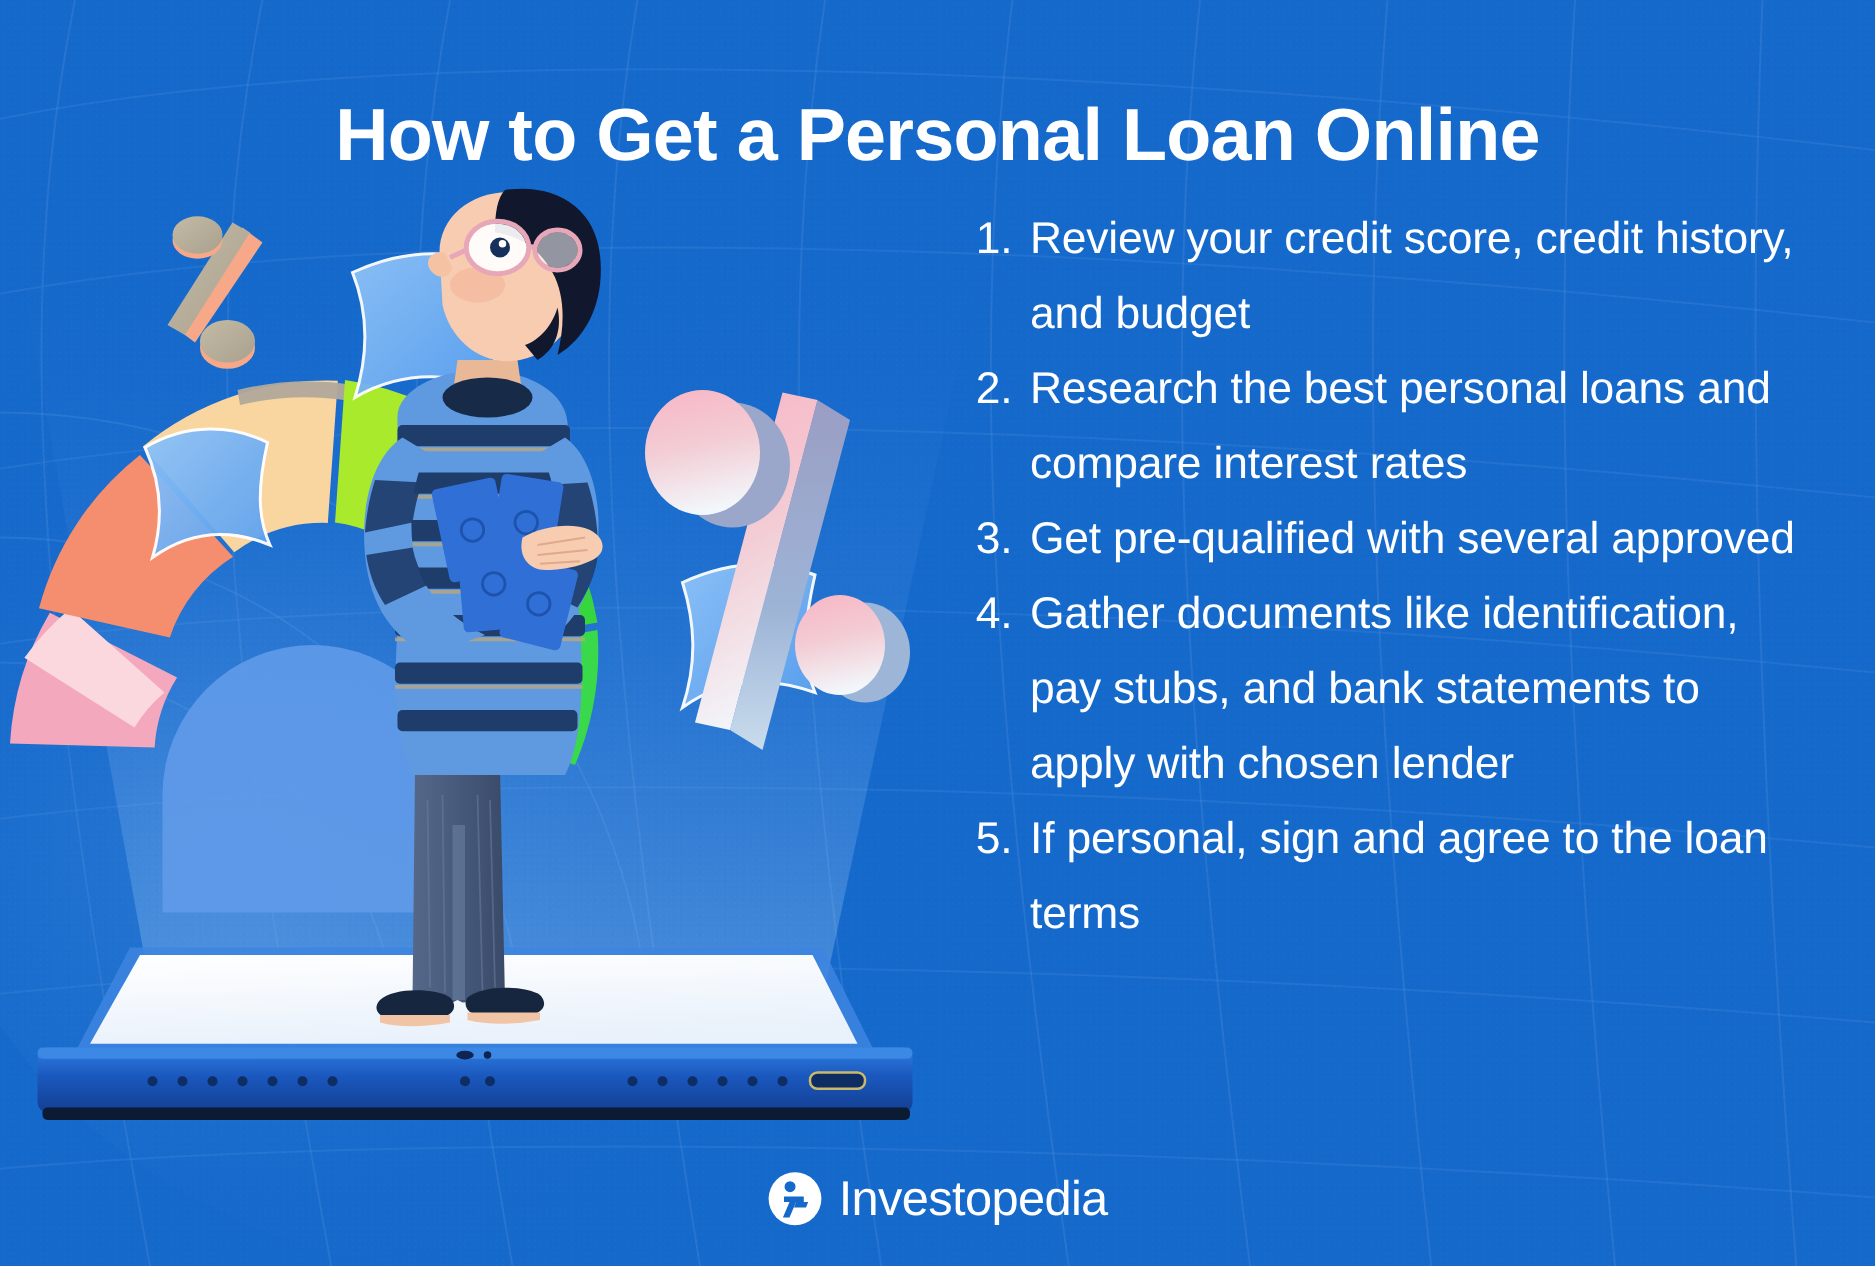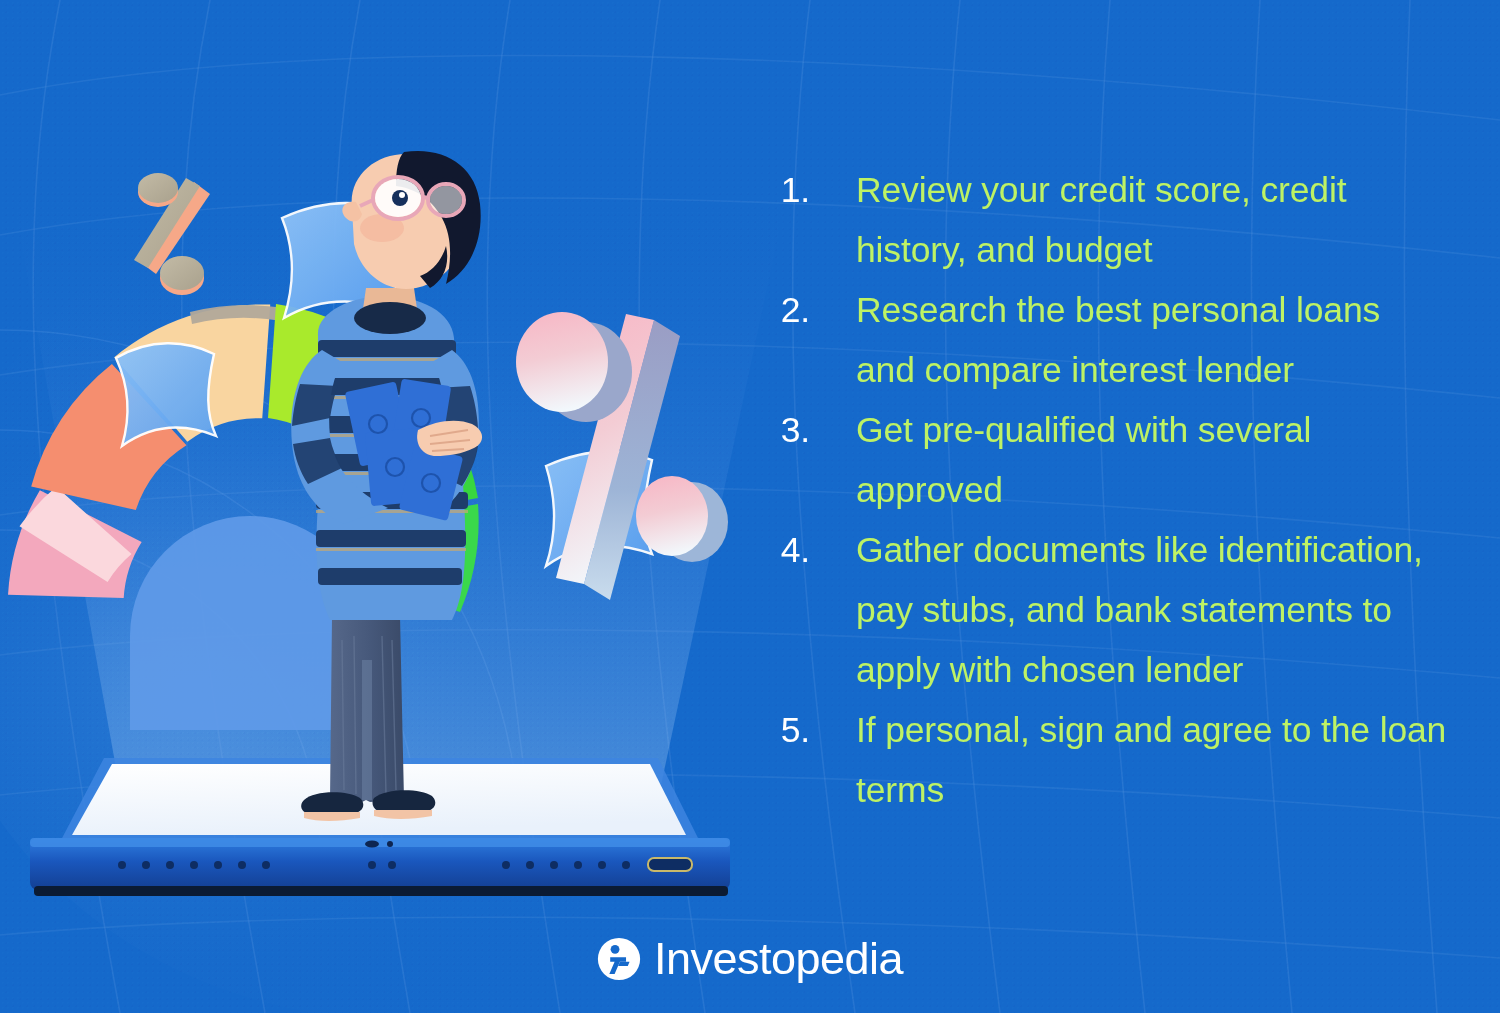--- a/index.html
+++ b/index.html
@@ -69,43 +69,42 @@
     letter-spacing: -0.15px;
   }
   .step-num {
     flex: 0 0 52px;
     text-align: right;
     padding-right: 14px;
     color: #ffffff;
   }
   .step-text {
     flex: 1 1 auto;
-    color: #bef264;
-    margin-left: 32px;
+    color: #ffffff;
   }
 
   
   .logo {
     position: absolute;
     left: 0;
     bottom: 32px;
     width: 1500px;
     display: flex;
     justify-content: center;
     align-items: center;
     gap: 13px;
   }
   .logo-mark {
     width: 44px;
     height: 44px;
     flex: 0 0 44px;
   }
   .logo-word {
     color: #ffffff;
-    font-size: 45px;
+    font-size: 39px;
     font-weight: normal;
     letter-spacing: -0.5px;
     line-height: 1;
   }
 
   
   .illustration {
     position: absolute;
     left: 0;
     top: 100px;
@@ -372,29 +371,30 @@
         <path d="M 423 97 L 428 98"></path>
         <path d="M 373 100 L 360 106"></path>
       </g>
       <ellipse cx="398" cy="98" rx="23" ry="19" fill="#ffffff" opacity="0.92"></ellipse>
       <circle cx="400" cy="98" r="8" fill="#16305c"></circle>
       <circle cx="402" cy="95" r="3" fill="#ffffff"></circle>
       <ellipse cx="446" cy="100" rx="16" ry="14" fill="#ffffff" opacity="0.55"></ellipse>
     </g>
   </svg>
 
+  <h1 class="title">How to Get a Personal Loan Online</h1>
 
   <ol class="steps">
     <li class="step">
       <span class="step-num">1.</span>
       <span class="step-text">Review your credit score, credit history, and budget</span>
     </li>
     <li class="step">
       <span class="step-num">2.</span>
-      <span class="step-text">Research the best personal loans and compare interest lender</span>
+      <span class="step-text">Research the best personal loans and compare interest rates</span>
     </li>
     <li class="step">
       <span class="step-num">3.</span>
       <span class="step-text">Get pre-qualified with several approved</span>
     </li>
     <li class="step">
       <span class="step-num">4.</span>
       <span class="step-text">Gather documents like identification, pay stubs, and bank statements to apply with chosen lender</span>
     </li>
     <li class="step">

